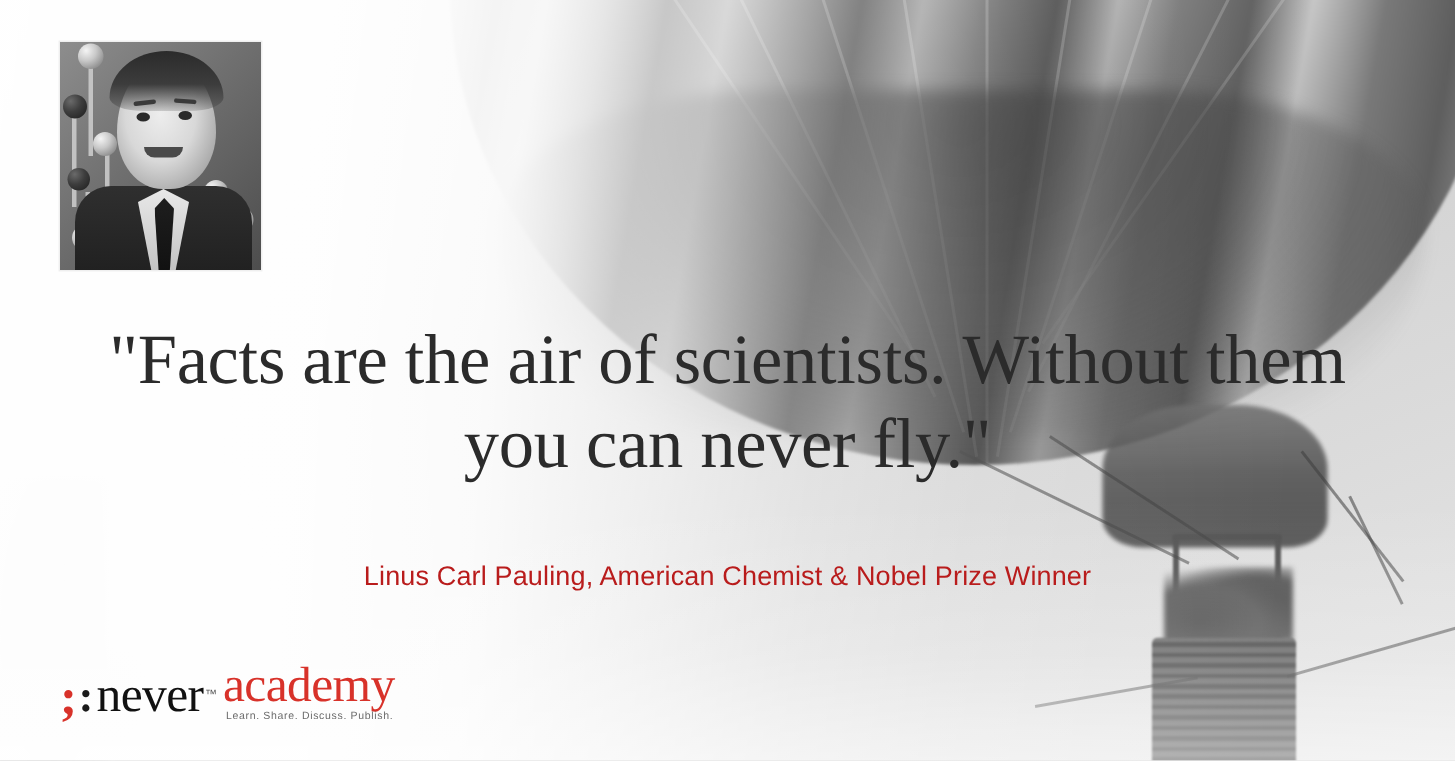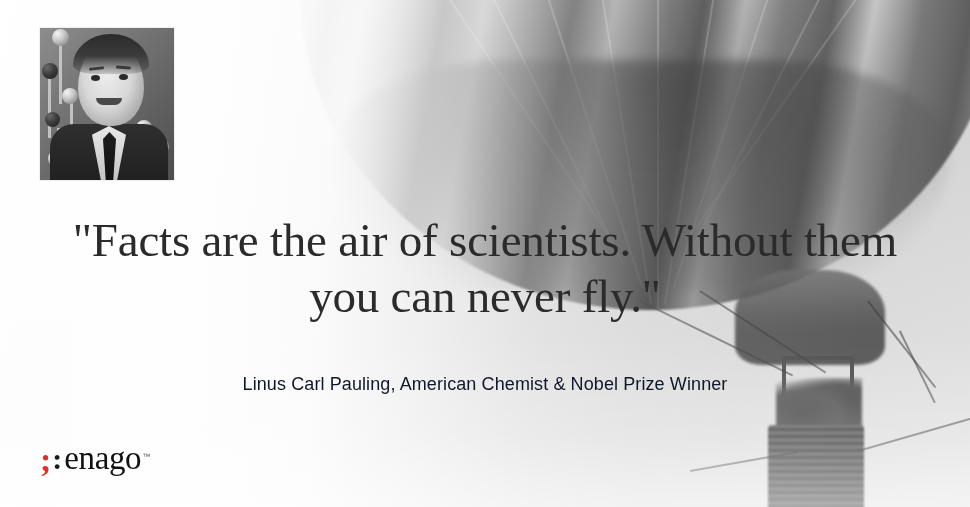--- a/index.html
+++ b/index.html
@@ -325,21 +325,21 @@
   }
 
   
   .attribution {
     position: absolute;
     left: 60px;
     top: 374px;
     width: 850px;
     text-align: center;
     font-size: 18px;
-    color: #0f172a;
+    color: #b91c1c;
     letter-spacing: .1px;
   }
 
   
   .logo {
     position: absolute;
     left: 40px;
     top: 441px;
     display: flex;
     align-items: flex-end;
@@ -476,17 +476,21 @@
   </div>
 
 
   <div class="quote">"Facts are the air of scientists. Without them you can never fly."</div>
 
   <div class="attribution">Linus Carl Pauling, American Chemist &amp; Nobel Prize Winner</div>
 
   <div class="logo">
     <span class="logo-mark">;</span>
     <span class="logo-colon">:</span>
-    <span class="logo-enago">enago</span>
+    <span class="logo-enago">never</span>
     <span class="logo-tm">™</span>
+    <span class="logo-right">
+      <span class="logo-academy">academy</span>
+      <span class="logo-tagline">Learn. Share. Discuss. Publish.</span>
+    </span>
   </div>
 
 </div>
 
 </body></html>

